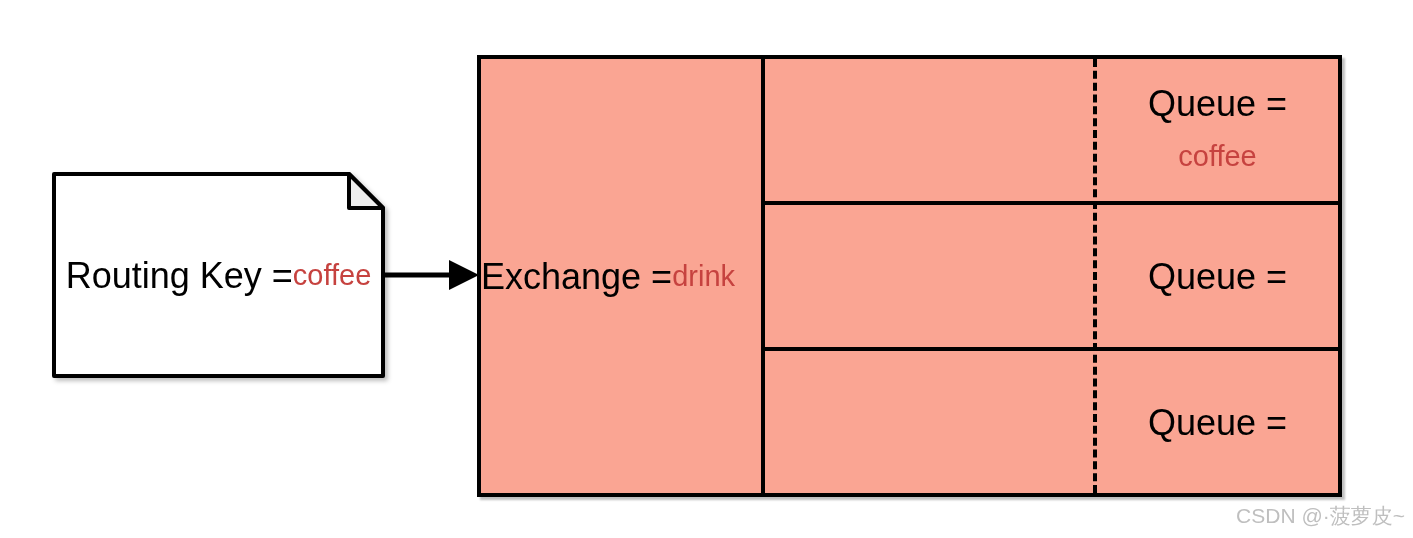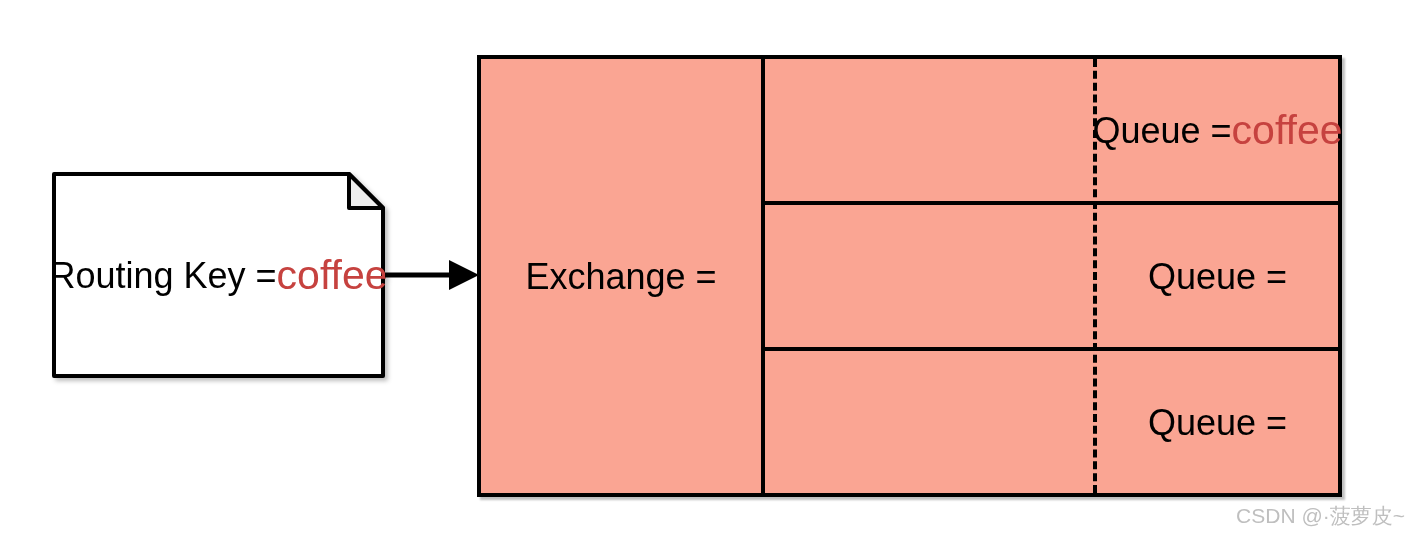--- a/index.html
+++ b/index.html
@@ -43,21 +43,21 @@
     text-align: center;
   }
 
   .black-line {
     font-size: 36px;
     line-height: 53px;
     color: #000000;
     white-space: nowrap;
   }
   .red-line {
-    font-size: 41px;
+    font-size: 29px;
     line-height: 53px;
     color: var(--accent-text);
     white-space: nowrap;
   }
 
   
   .arrow {
     position: absolute;
     left: 383px;
     top: 255px;
@@ -75,23 +75,23 @@
     background: var(--shape-fill);
     border: 4px solid var(--shape-stroke);
     box-shadow: 3px 3px 2px rgba(0,0,0,0.25);
     display: flex;
   }
   .exchange-cell {
     width: 284px;
     flex: 0 0 284px;
     border-right: 4px solid var(--shape-stroke);
     display: flex;
-    flex-direction: column;
+    flex-direction: row;
     align-items: center;
-    justify-content: center;
+    justify-content: flex-start;
     text-align: center;
   }
   .queues-col {
     position: relative;
     flex: 1 1 auto;
     display: flex;
     flex-direction: column;
   }
   .dashed-line {
     position: absolute;
@@ -108,21 +108,21 @@
     display: flex;
   }
   .queue-row + .queue-row { border-top: 4px solid var(--shape-stroke); }
   .queue-text {
     position: absolute;
     left: 332px;
     right: 0;
     top: 0;
     bottom: 0;
     display: flex;
-    flex-direction: row;
+    flex-direction: column;
     align-items: center;
     justify-content: center;
     text-align: center;
   }
 
   
   .watermark {
     position: absolute;
     right: 8px;
     bottom: 8px;
@@ -149,20 +149,21 @@
 
   <svg class="arrow" width="98" height="40" viewBox="0 0 98 40" aria-hidden="true">
     <line class="arrow-line" x1="2" y1="20" x2="70" y2="20"></line>
     <polygon class="arrow-head" points="66,5 96,20 66,35"></polygon>
   </svg>
 
   <div class="exchange-box">
 
     <div class="exchange-cell">
       <div class="black-line">Exchange =</div>
+      <div class="red-line">drink</div>
     </div>
 
     <div class="queues-col">
       <div class="dashed-line"></div>
 
       <div class="queue-row">
         <div class="queue-text">
           <div class="black-line">Queue =</div>
           <div class="red-line">coffee</div>
         </div>

